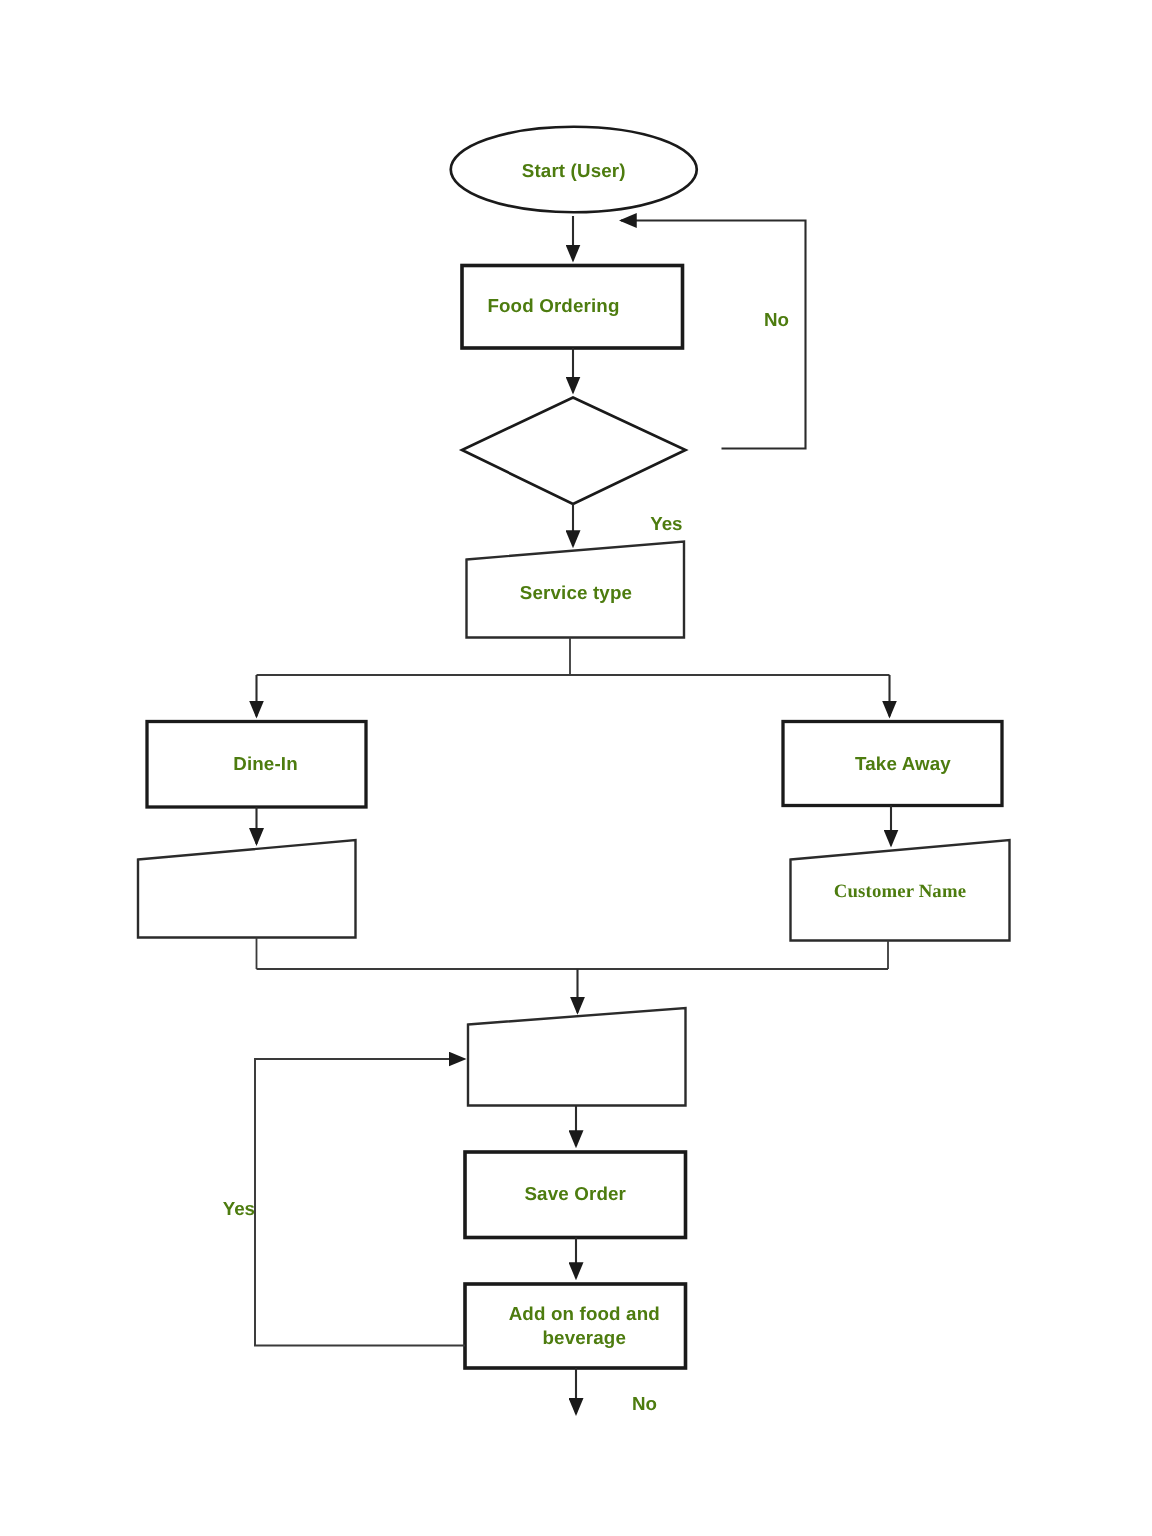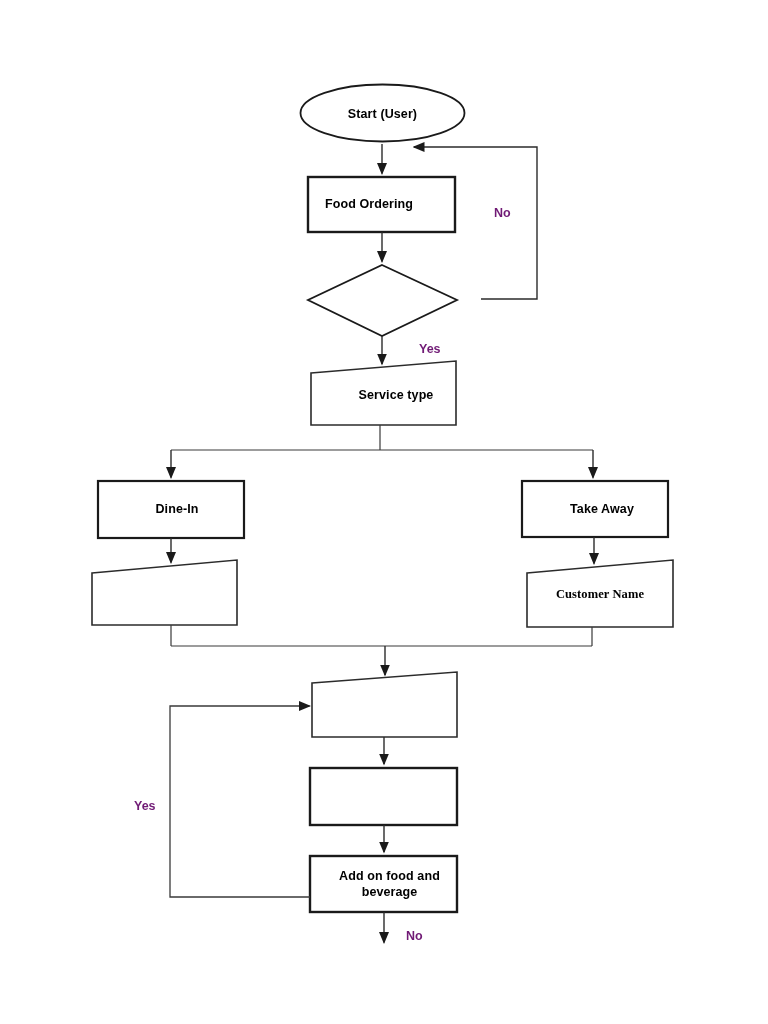--- a/index.html
+++ b/index.html
@@ -4,25 +4,25 @@
 <style>
   html,body{margin:0;padding:0;background:#ffffff;}
   .page{
     position:relative;width:768px;height:1024px;background:#ffffff;overflow:hidden;
     font-family:"Liberation Sans","DejaVu Sans",sans-serif;
   }
   .canvas{position:absolute;left:0;top:0;width:768px;height:1024px;}
   .node-label{
     position:absolute;display:flex;align-items:center;justify-content:center;
     text-align:center;font-weight:bold;font-size:12.5px;line-height:1.3;
-    color:#000000;letter-spacing:0.1px;padding:0 8px;box-sizing:border-box;
+    color:#4d7c0f;letter-spacing:0.1px;padding:0 8px;box-sizing:border-box;
   }
   .edge-label{
-    position:absolute;font-weight:bold;font-size:12.5px;color:#701a75;
-    text-align:left;
+    position:absolute;font-weight:bold;font-size:12.5px;color:#4d7c0f;
+    text-align:right;
   }
 </style>
 </head>
 <body>
 
 <div class="page">
 
   <svg class="canvas" width="768" height="1024" viewBox="0 0 768 1024">
     <defs>
       <marker id="arrow" markerUnits="userSpaceOnUse" markerWidth="12" markerHeight="10" refX="10.5" refY="5" orient="auto">
@@ -57,30 +57,31 @@
     <path d="M384,825 V852" fill="none" stroke="#2b2b2b" stroke-width="1.4" marker-end="url(#arrow)"></path>
     <path d="M384,912 V942.5" fill="none" stroke="#2b2b2b" stroke-width="1.4" marker-end="url(#arrow)"></path>
     <path d="M310,897 H170 V706 H309.5" fill="none" stroke="#3a3a3a" stroke-width="1.3" marker-end="url(#arrow)"></path>
   </svg>
 
   <div class="node-label" style="left:300px;top:85px;width:165px;height:58px;">Start (User)</div>
 
   <div class="node-label" style="left:308px;top:177px;width:122px;height:55px;">Food Ordering</div>
 
 
-  <div class="node-label" style="left:311px;top:366px;width:146px;height:59px;margin-left:12px;">Service type</div>
+  <div class="node-label" style="left:311px;top:366px;width:146px;height:59px;">Service type</div>
 
   <div class="node-label" style="left:98px;top:481px;width:146px;height:57px;padding-left:20px;">Dine-In</div>
 
 
   <div class="node-label" style="left:514px;top:481px;width:176px;height:56px;">Take Away</div>
 
   <div class="node-label" style="left:527px;top:562px;width:146px;height:64px;font-family:Liberation Serif, serif;">Customer Name</div>
 
 
+  <div class="node-label" style="left:310px;top:768px;width:147px;height:57px;">Save Order</div>
 
   <div class="node-label" style="left:310px;top:856px;width:147px;height:56px;padding-left:20px;">Add on food and beverage</div>
 
   <div class="edge-label" style="left:494px;top:206px;width:32px;">No</div>
 
   <div class="edge-label" style="left:419px;top:342px;width:36px;">Yes</div>
 
   <div class="edge-label" style="left:134px;top:799px;width:36px;">Yes</div>
 
   <div class="edge-label" style="left:406px;top:929px;width:32px;">No</div>

